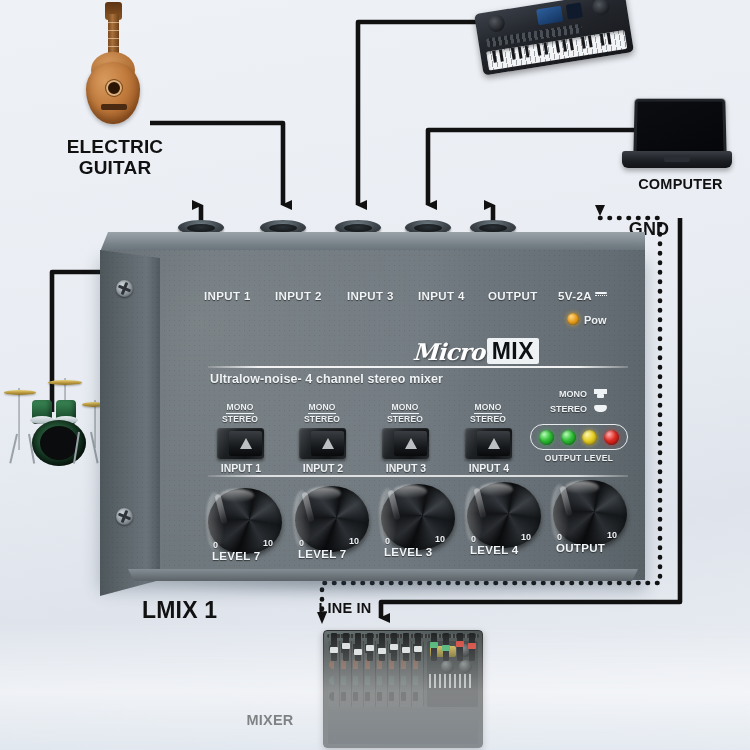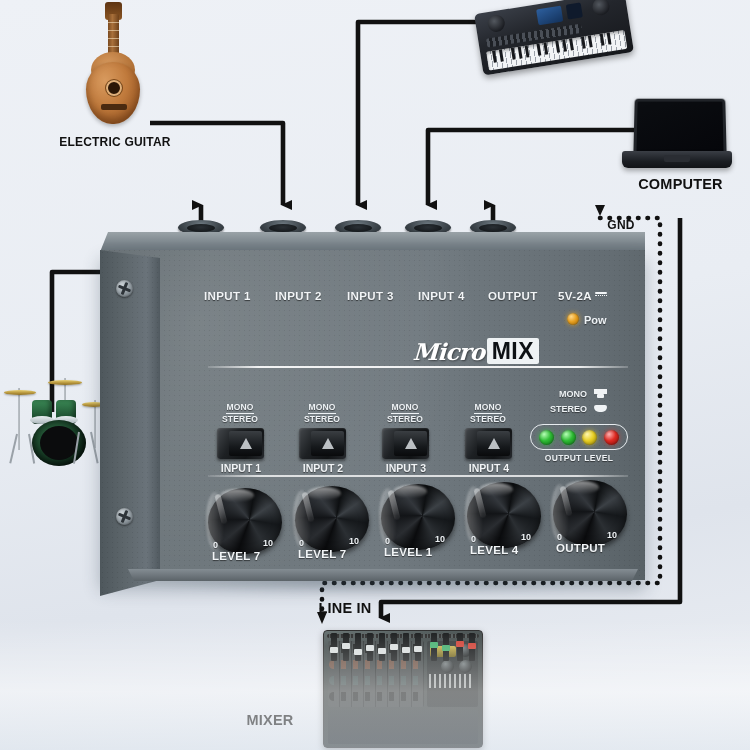--- a/index.html
+++ b/index.html
@@ -248,21 +248,21 @@
     <div class="g-fret" style="top:22px"></div>
       <div class="g-fret" style="top:30px"></div>
     <div class="g-fret" style="top:38px"></div>
       <div class="g-fret" style="top:46px"></div>
     <div class="g-fret" style="top:54px"></div>
     <div class="g-waist"></div>
       <div class="g-body"></div>
     <div class="g-hole"></div>
       <div class="g-bridge"></div>
   </div>
-  <div class="lbl" style="left:40px;top:136px;width:150px;font-size:12px;">ELECTRIC GUITAR</div>
+  <div class="lbl" style="left:40px;top:136px;width:150px;font-size:19px;">ELECTRIC GUITAR</div>
 
   <div class="organ">
     <div class="o-case"></div>
     <div class="o-spk" style="left:12px"></div>
     <div class="o-screen"></div>
       <div class="o-screen2"></div>
     <div class="o-spk" style="left:118px"></div>
     <div class="o-ctrl"></div>
     <div class="o-keys"></div>
     <div class="o-blk" style="left:12px"></div>
@@ -302,21 +302,21 @@
     <div class="d-head" style="left:28px;top:44px;width:24px;height:8px;"></div>
     <div class="d-head" style="left:52px;top:44px;width:24px;height:8px;"></div>
     <div class="d-kick"></div>
       <div class="d-kickhead"></div>
     <div class="d-leg" style="left:14px;top:62px;height:30px;transform:rotate(13deg);"></div>
     <div class="d-leg" style="left:26px;top:62px;height:30px;transform:rotate(-10deg);"></div>
     <div class="d-leg" style="left:88px;top:60px;height:32px;transform:rotate(-12deg);"></div>
     <div class="d-leg" style="left:76px;top:60px;height:32px;transform:rotate(9deg);"></div>
   </div>
 
-  <div class="lbl" style="left:596px;top:219px;width:50px;font-size:12px;">GND</div>
+  <div class="lbl" style="left:624px;top:219px;width:50px;font-size:18px;">GND</div>
 
   <div class="unit">
     <div class="u-shadow"></div>
 
     <div class="jack" style="left:78px">
         <i></i>
       </div>
     <div class="jack" style="left:160px">
         <i></i>
       </div>
@@ -348,20 +348,21 @@
       <span>5V-2A</span><span class="dc-sym"><b></b><s></s></span>
     </div>
     <div class="pow-led" style="left:467px;top:81px;"></div>
     <div class="pow-txt" style="left:484px;top:82px;">Pow</div>
 
     <div class="brand">
       <span class="micro">Micro</span>
       <span class="mix">MIX</span>
     </div>
     <div class="hr" style="left:108px;top:134px;width:420px;"></div>
+    <div class="tagline">Ultralow-noise- 4 channel stereo mixer</div>
 
     <div class="sw-top" style="left:116px;top:170px;width:48px;">
       <span class="m">MONO</span><br>
       <span>STEREO</span>
     </div>
     <div class="sw" style="left:117px;top:196px;">
       <div class="cap"></div>
         <div class="rock"></div>
         <div class="tri"></div>
     </div>
@@ -436,21 +437,21 @@
     <div class="kn-lbl" style="left:198px;top:316px;">LEVEL 7</div>
 
     <div class="knob" style="left:281px;top:252px;">
       <div class="kb"></div>
         <div class="kl"></div>
         <div class="kg"></div>
         <div class="ptr"></div>
     </div>
     <div class="sc" style="left:285px;top:304px;">0</div>
     <div class="sc" style="left:335px;top:302px;">10</div>
-    <div class="kn-lbl" style="left:284px;top:314px;">LEVEL 1</div>
+    <div class="kn-lbl" style="left:284px;top:314px;">LEVEL 3</div>
 
     <div class="knob" style="left:367px;top:250px;">
       <div class="kb"></div>
         <div class="kl"></div>
         <div class="kg"></div>
         <div class="ptr"></div>
     </div>
     <div class="sc" style="left:371px;top:302px;">0</div>
     <div class="sc" style="left:421px;top:300px;">10</div>
     <div class="kn-lbl" style="left:370px;top:312px;">LEVEL 4</div>
@@ -459,20 +460,21 @@
       <div class="kb"></div>
         <div class="kl"></div>
         <div class="kg"></div>
         <div class="ptr"></div>
     </div>
     <div class="sc" style="left:457px;top:300px;">0</div>
     <div class="sc" style="left:507px;top:298px;">10</div>
     <div class="kn-lbl" style="left:456px;top:310px;">OUTPUT</div>
   </div>
 
+  <div class="lbl" style="left:142px;top:598px;width:130px;font-size:23px;text-align:left;">LMIX 1</div>
 
   <div class="lbl" style="left:290px;top:600px;width:110px;font-size:14.5px;">LINE IN</div>
 
   <div class="console">
     <div class="c-body"></div>
     <div class="c-top"></div>
     <div class="c-chan"></div>
     <div class="c-knobrow" style="top:14px"></div>
     <div class="c-knobrow k2" style="top:30px"></div>
     <div class="c-knobrow k3" style="top:46px"></div>

